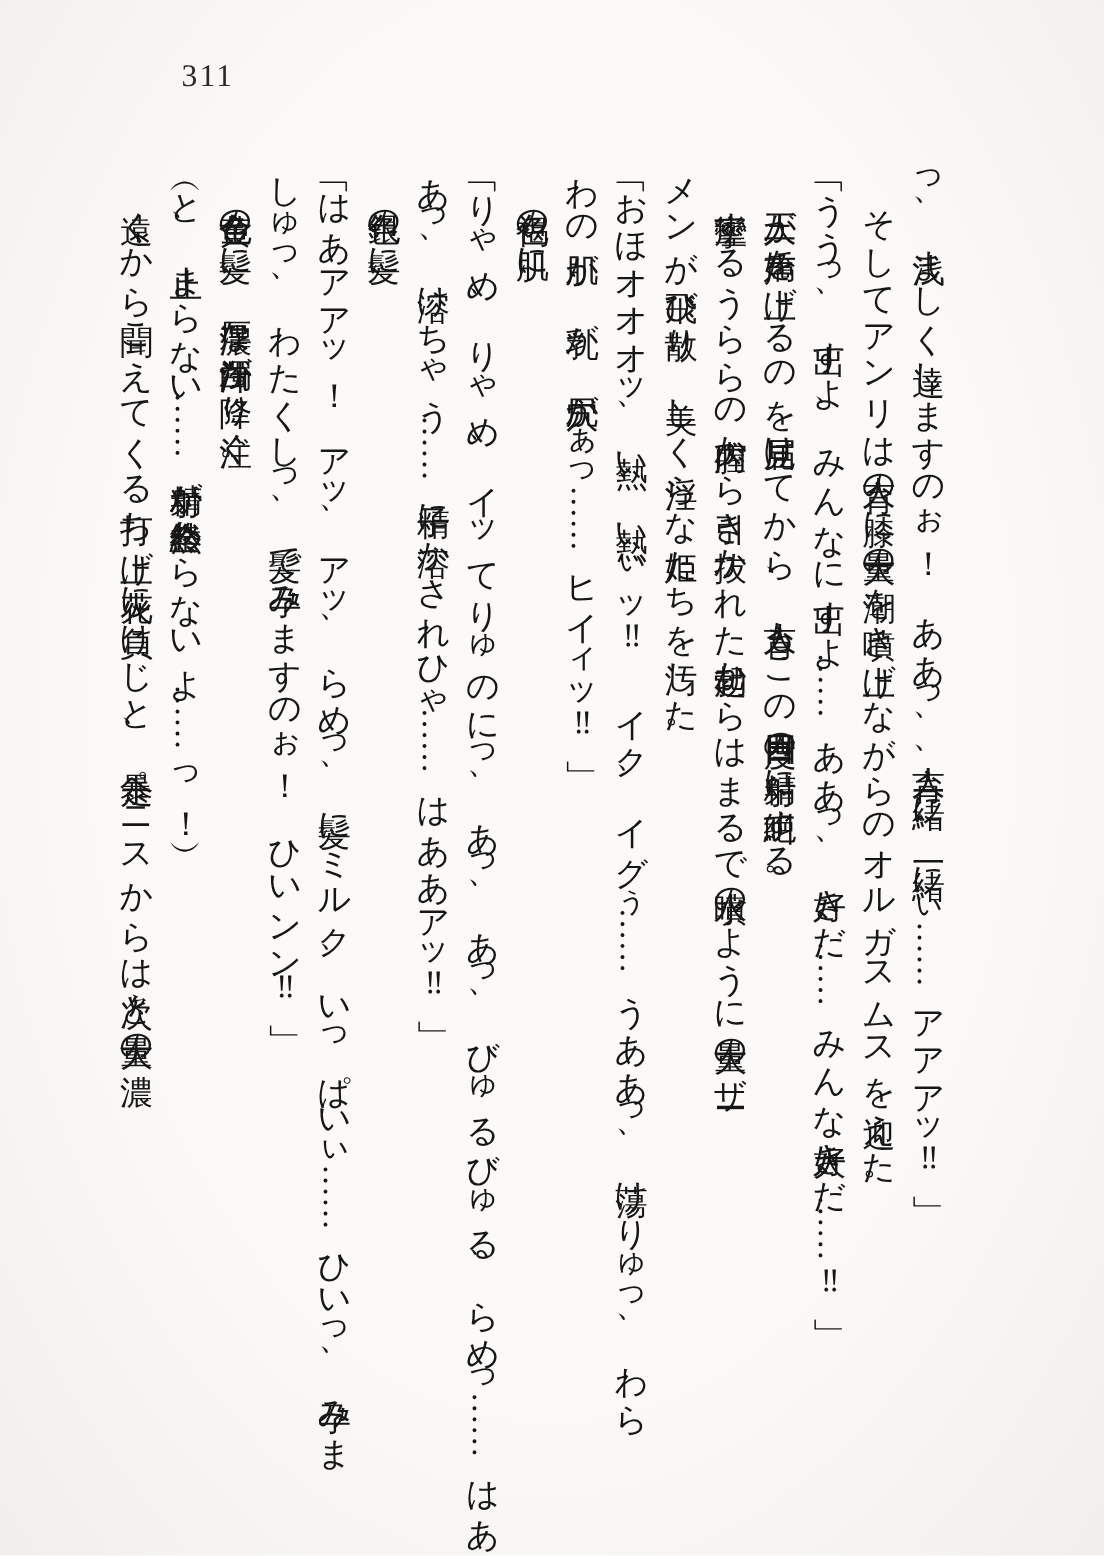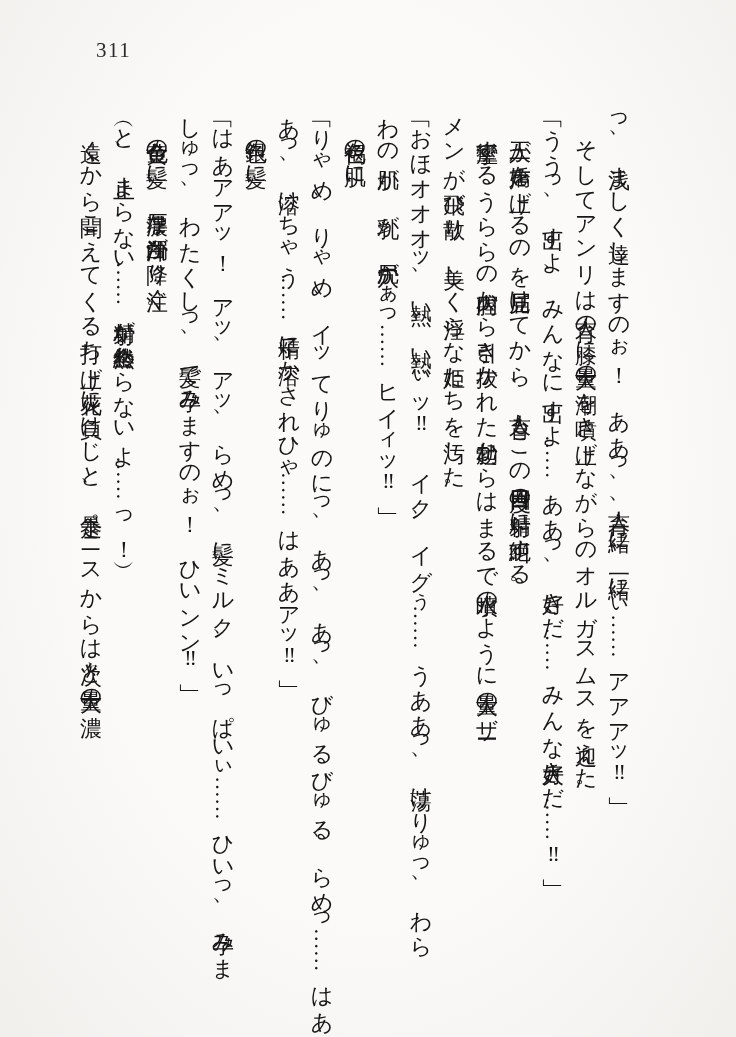--- a/index.html
+++ b/index.html
@@ -14,21 +14,21 @@
   }
   .page {
     position: relative;
     width: 736px;
     height: 1037px;
     background: radial-gradient(ellipse at 50% 45%, #fbfaf8 55%, #f1efec 100%);
   }
   .page-number {
     position: absolute;
     top: 38px;
-    left: 96px;
+    left: 121px;
     font-size: 21px;
     letter-spacing: 1.5px;
     color: #2a2a2a;
     font-family: "Liberation Serif", serif;
   }
   .text-block {
     position: absolute;
     top: 103px;
     right: 100px;
     height: 852px;

